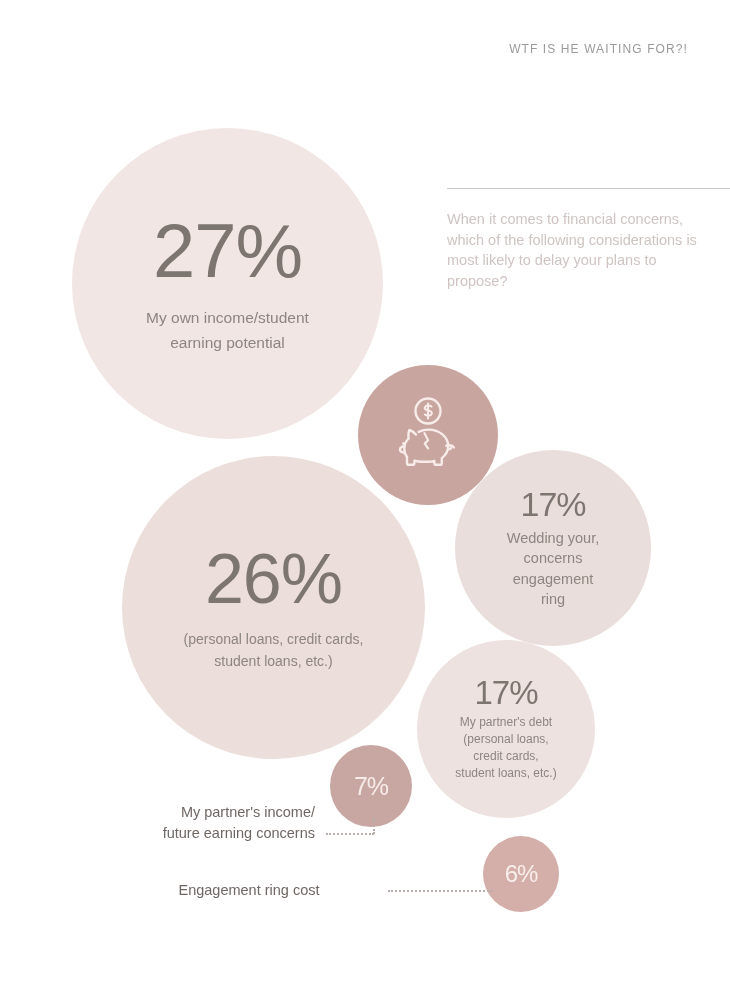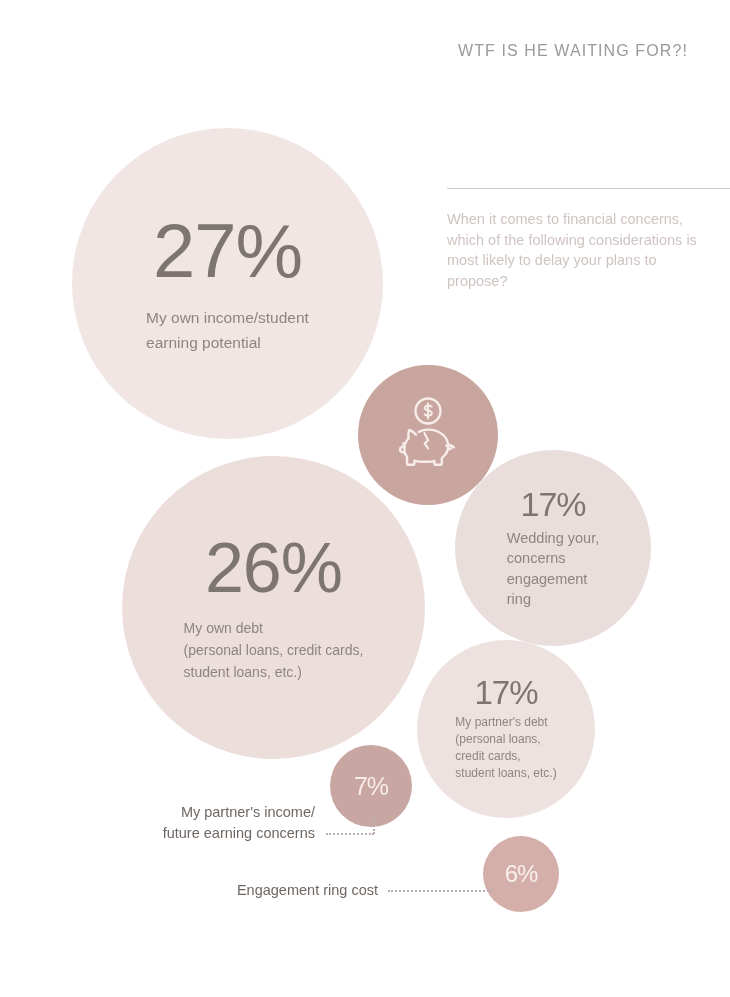--- a/index.html
+++ b/index.html
@@ -17,21 +17,21 @@
     height: 997px;
     background: #ffffff;
     overflow: hidden;
   }
 
   
   .header-title {
     position: absolute;
     right: 42px;
     top: 42px;
-    font-size: 16px;
+    font-size: 12px;
     letter-spacing: 1.1px;
     color: #9a9a9a;
     font-weight: 400;
     white-space: nowrap;
   }
 
   
   .rule {
     position: absolute;
     left: 447px;
@@ -52,20 +52,21 @@
   }
 
   
   .bubble {
     position: absolute;
     border-radius: 50%;
     display: flex;
     flex-direction: column;
     align-items: center;
     justify-content: center;
+    text-align: center;
     box-sizing: border-box;
   }
   .pct {
     font-weight: 300;
     color: #7d7570;
     line-height: 1;
     letter-spacing: -1px;
   }
   .lbl {
     color: #8d8580;
@@ -132,21 +133,21 @@
   
   .leader-label {
     position: absolute;
     font-size: 14.5px;
     line-height: 21px;
     color: #6f6763;
     text-align: right;
     font-weight: 400;
   }
   #lead-partner-income { left: 95px; top: 802px; width: 220px; }
-  #lead-ring-cost      { left: 120px; top: 880px; width: 258px; }
+  #lead-ring-cost      { left: 120px; top: 880px; width: 258px; text-align: center; }
 
   .dots-h {
     position: absolute;
     height: 0;
     border-top: 2px dotted #b9aeab;
   }
   .dots-v {
     position: absolute;
     width: 0;
     border-left: 2px dotted #b9aeab;
@@ -172,21 +173,20 @@
     <div class="pct">27%</div>
     <div class="lbl">
       <span class="sub">My own income/student</span>
       <span class="sub">earning potential</span>
     </div>
   </div>
 
   <div class="bubble" id="b-26">
     <div class="pct">26%</div>
     <div class="lbl">
-      <span class="sub main">My own debt</span>
       <span class="sub">(personal loans, credit cards,</span>
       <span class="sub">student loans, etc.)</span>
     </div>
   </div>
 
   <div class="bubble" id="b-icon">
     <svg class="piggy-svg" width="84" height="84" viewBox="0 0 84 84">
 
       <circle cx="42" cy="18" r="12.5" fill="none" stroke="#f7ece9" stroke-width="2.4"></circle>
       <path d="M42 10.5 v15 M45.6 13.6 c-1.2-1.3-5.6-1.7-6.6 .5 c-1 2.2 1.6 3 3.3 3.4 c1.7 .4 4.2 1.1 3.4 3.4 c-.8 2.3-5.4 2.1-6.8 .6" fill="none" stroke="#f7ece9" stroke-width="2.1" stroke-linecap="round"></path>

